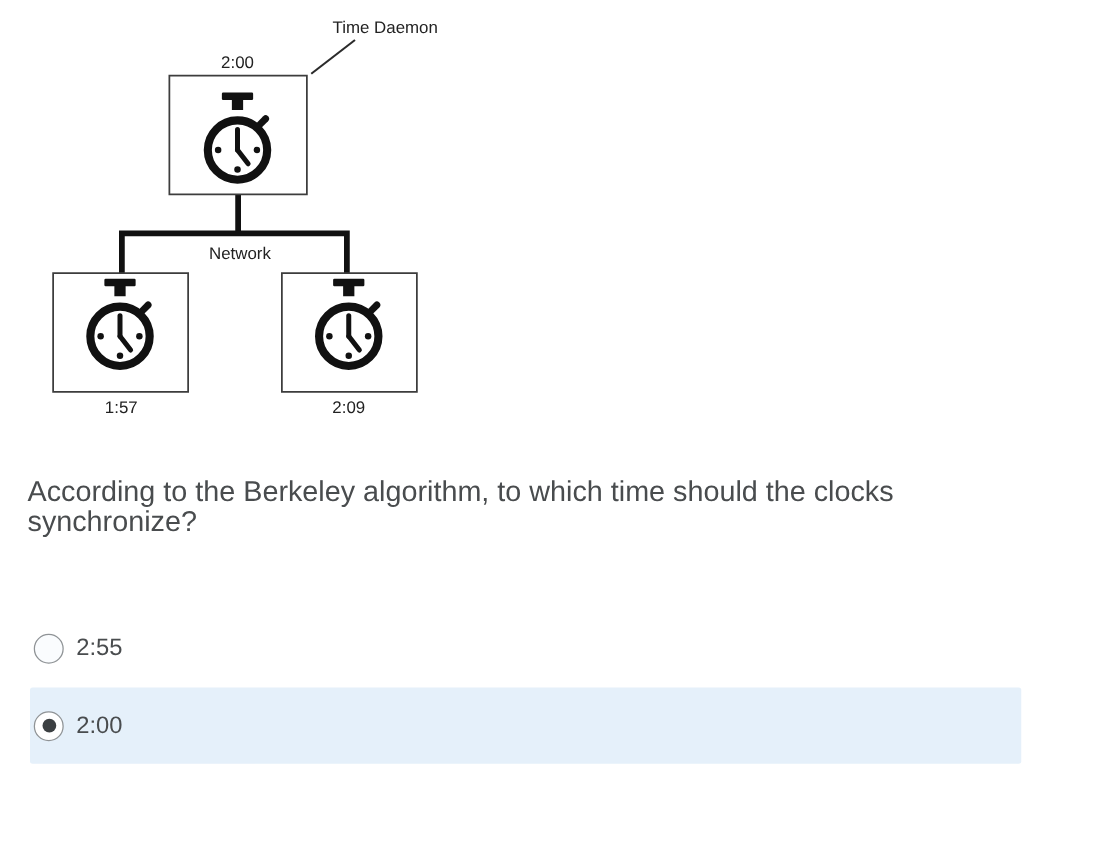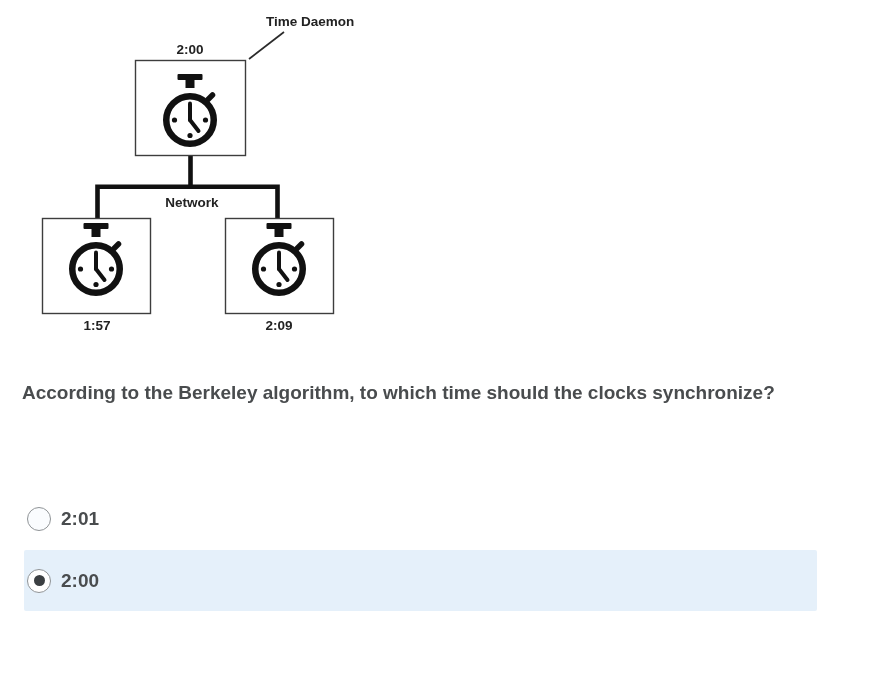--- a/index.html
+++ b/index.html
@@ -3,38 +3,37 @@
 <meta charset="utf-8">
 <style>
   html, body { margin: 0; padding: 0; background: #ffffff; }
   .stage {
     position: relative;
     width: 883px;
     height: 658px;
     background: #ffffff;
     font-family: "Liberation Sans", sans-serif;
     overflow: hidden;
-    font-weight: bold;
   }
   .diagram {
     position: absolute;
     left: 0; top: 0;
     width: 420px; height: 345px;
   }
   .diagram text {
     font-family: "Liberation Sans", sans-serif;
     font-size: 13.5px;
     fill: #222222;
   }
   .question {
     position: absolute;
     left: 22px;
     top: 381px;
     width: 830px;
-    font-size: 19px;
+    font-size: 23px;
     line-height: 24px;
     color: var(--option-text, #494c4e);
   }
   .option {
     position: absolute;
     left: 24px;
     width: 793px;
     height: 61px;
     display: flex;
     align-items: center;
@@ -108,21 +107,21 @@
     <text x="192" y="207" text-anchor="middle">Network</text>
     <text x="97" y="330" text-anchor="middle">1:57</text>
     <text x="279" y="330" text-anchor="middle">2:09</text>
   </svg>
 
   <div class="question">According to the Berkeley algorithm, to which time should the clocks synchronize?</div>
 
 
   <div class="option" style="top:488px">
     <span class="radio"></span>
-    <span class="option-label">2:01</span>
+    <span class="option-label">2:55</span>
   </div>
 
   <div class="option selected" style="top:550px">
     <span class="radio checked"></span>
     <span class="option-label">2:00</span>
   </div>
 
 
 </div>
 

